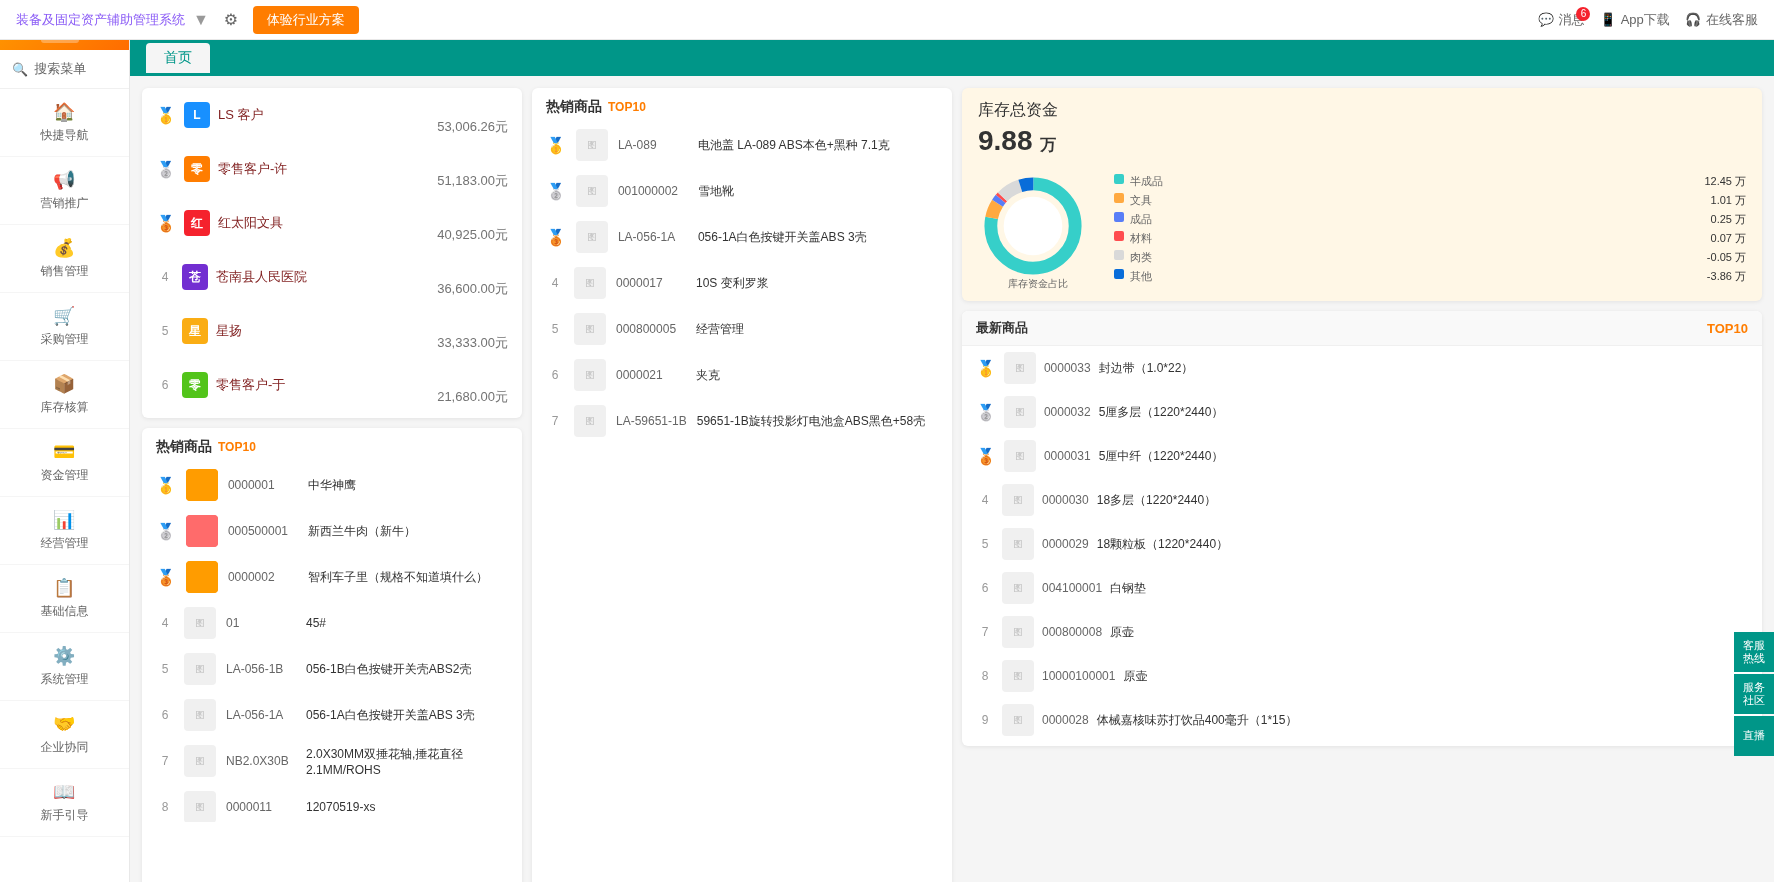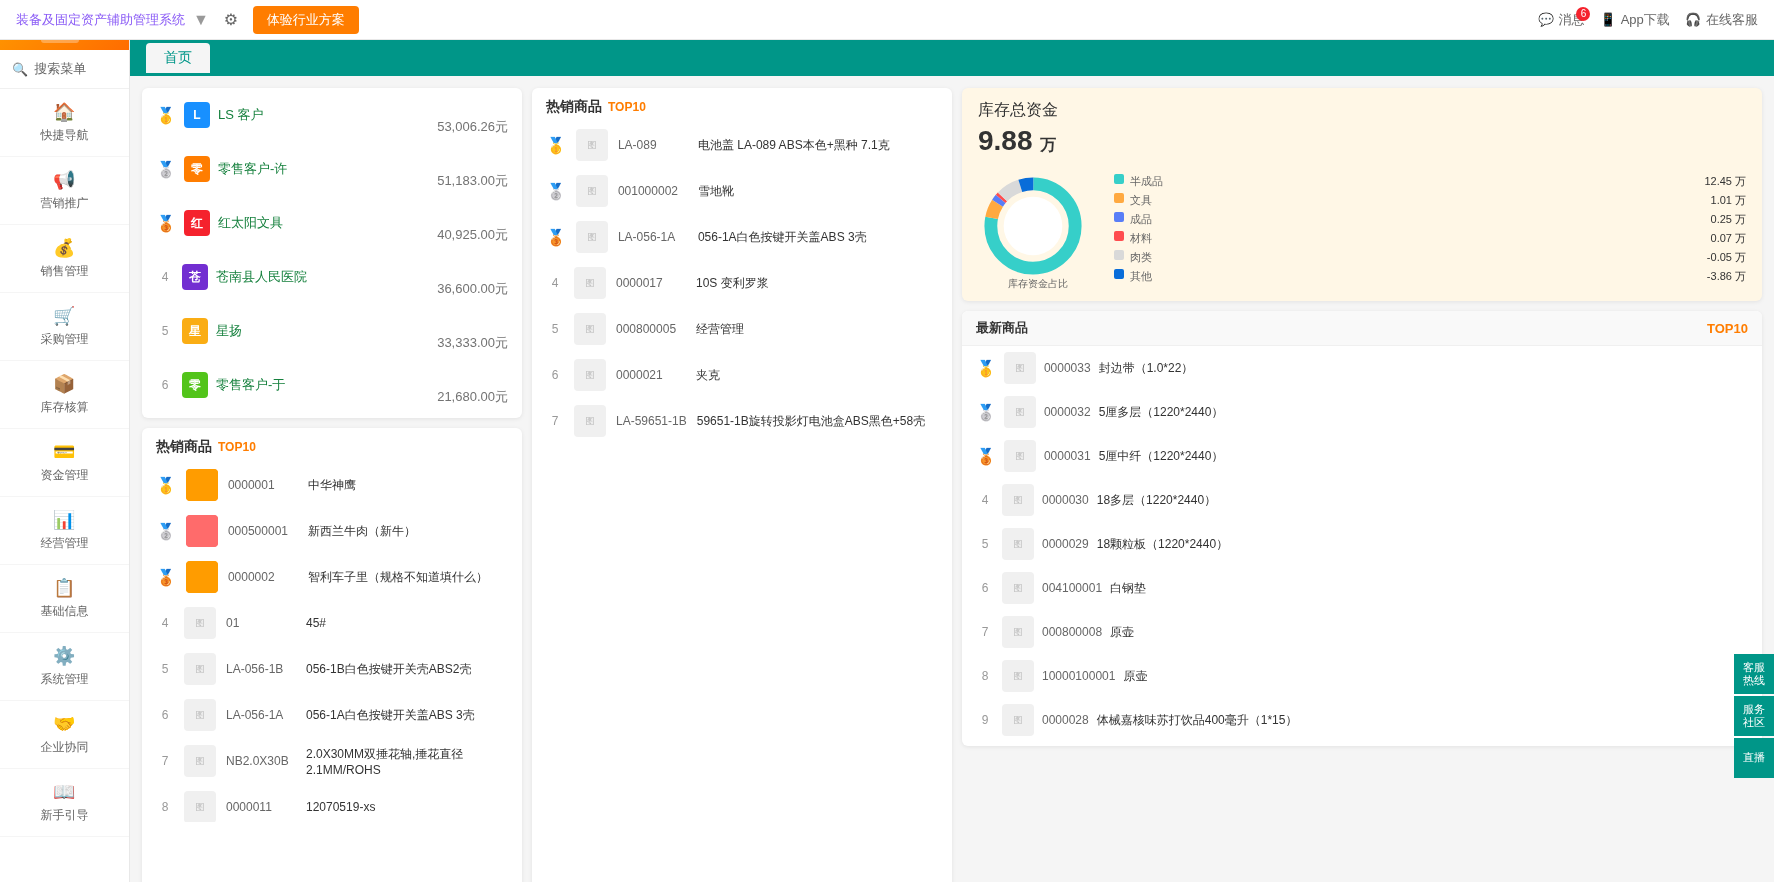--- a/index.html
+++ b/index.html
@@ -87,21 +87,21 @@
     }
     .rank-item {
       display: flex; align-items: center; padding: 6px 14px; gap: 8px; font-size: 13px;
     }
     .rank-num { width: 18px; text-align: center; font-size: 12px; color: #999; }
     .rank-medal { font-size: 16px; }
     .avatar-small {
       width: 26px; height: 26px; border-radius: 4px; display: flex; align-items: center;
       justify-content: center; font-size: 12px; font-weight: bold; color: #fff; flex-shrink: 0;
     }
-    .rank-name { flex: 1; color: #15803d; }
+    .rank-name { flex: 1; color: #7f1d1d; }
     .rank-amount { color: #737373; font-weight: 500; margin-top: 24px; }
 
     
     .product-item {
       display: flex; align-items: center; padding: 6px 14px; gap: 8px; font-size: 12px;
     }
     .product-img {
       width: 32px; height: 32px; border-radius: 4px; background: #f0f0f0;
       display: flex; align-items: center; justify-content: center; font-size: 10px; color: #999; flex-shrink: 0;
       overflow: hidden;
@@ -138,21 +138,21 @@
     .scroll-container::-webkit-scrollbar { width: 4px; }
     .scroll-container::-webkit-scrollbar-thumb { background: #ddd; border-radius: 2px; }
 
     
     .customer-section { max-height: 330px; overflow-y: auto; }
     .customer-section::-webkit-scrollbar { width: 4px; }
     .customer-section::-webkit-scrollbar-thumb { background: #ddd; border-radius: 2px; }
 
     
     .float-btns {
-      position: fixed; right: 0; bottom: 104px;
+      position: fixed; right: 0; bottom: 126px;
       display: flex; flex-direction: column; gap: 2px; margin-left: 12px;
     }
     .float-btn {
       background: #009688; color: #fff; width: 40px; height: 40px;
       display: flex; align-items: center; justify-content: center;
       font-size: 11px; cursor: pointer; text-align: center; line-height: 1.2;
     }
 
     
     .av-green { background: #52c41a; }

